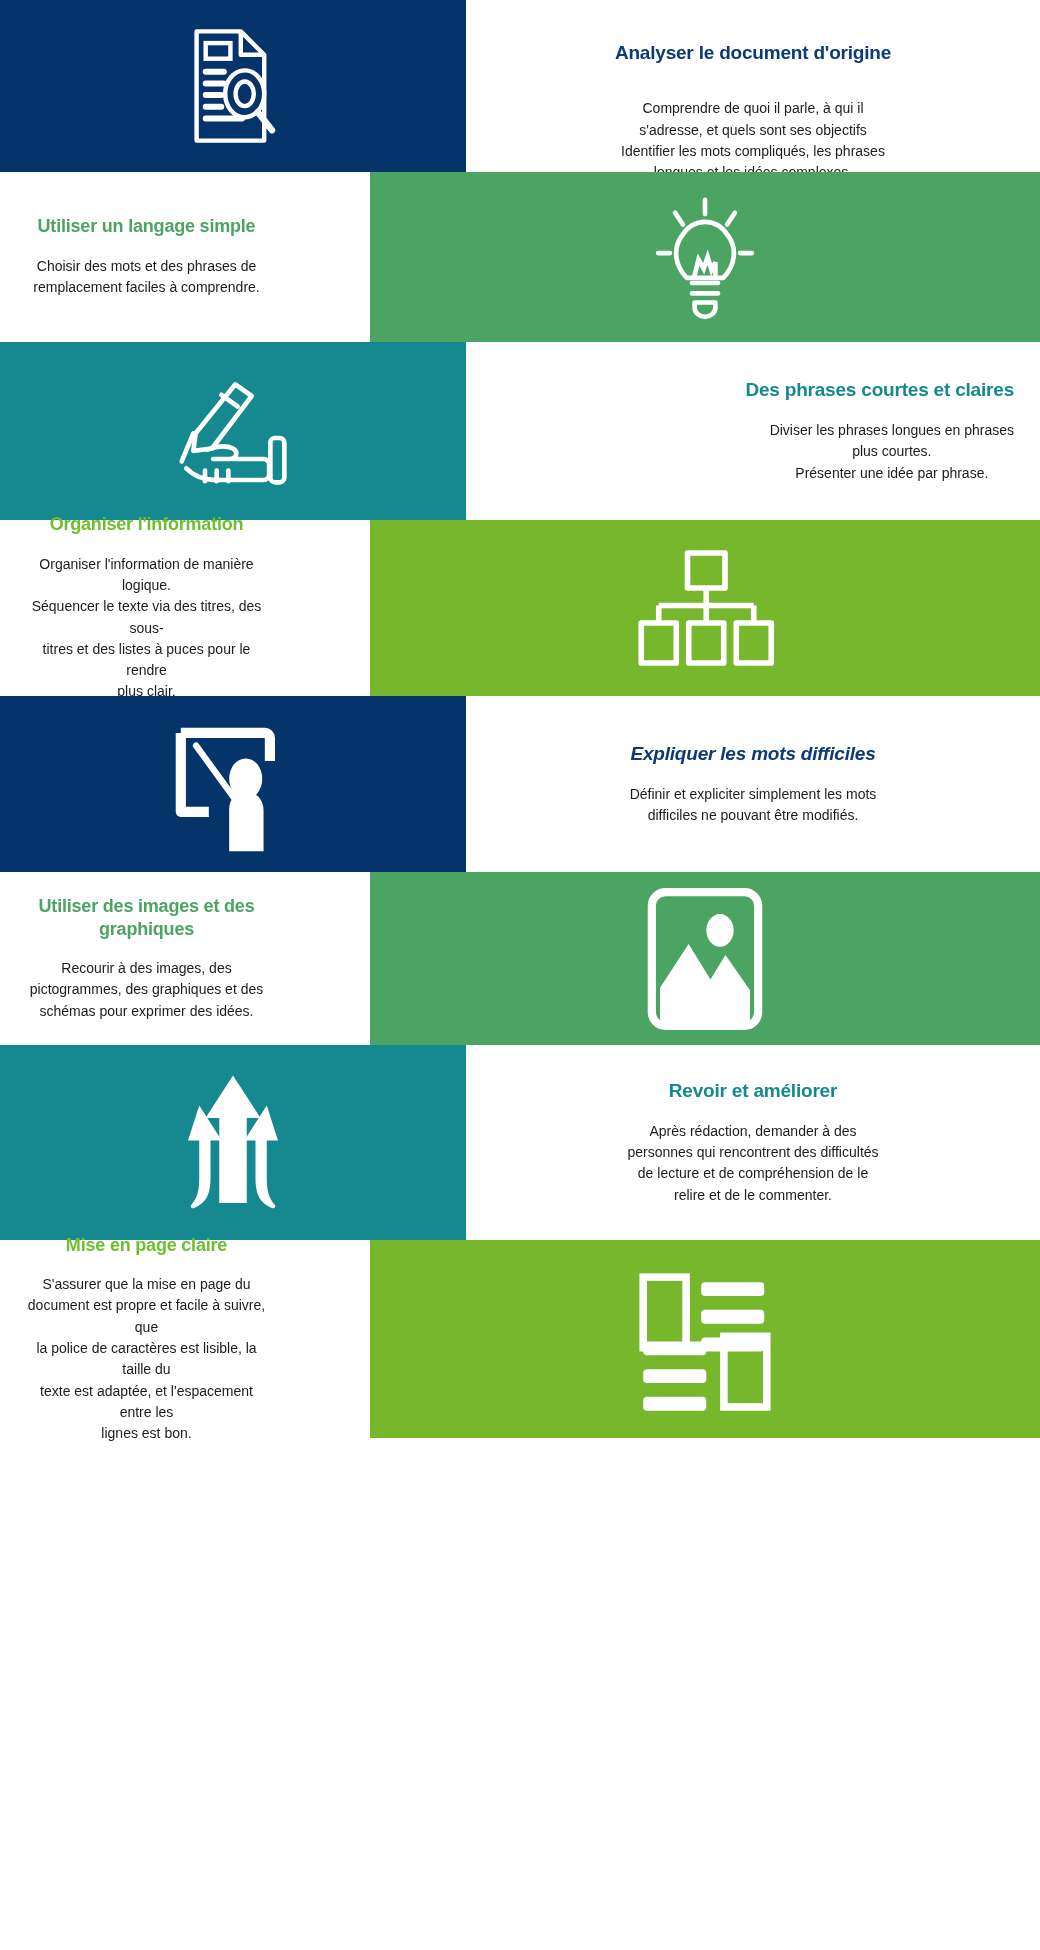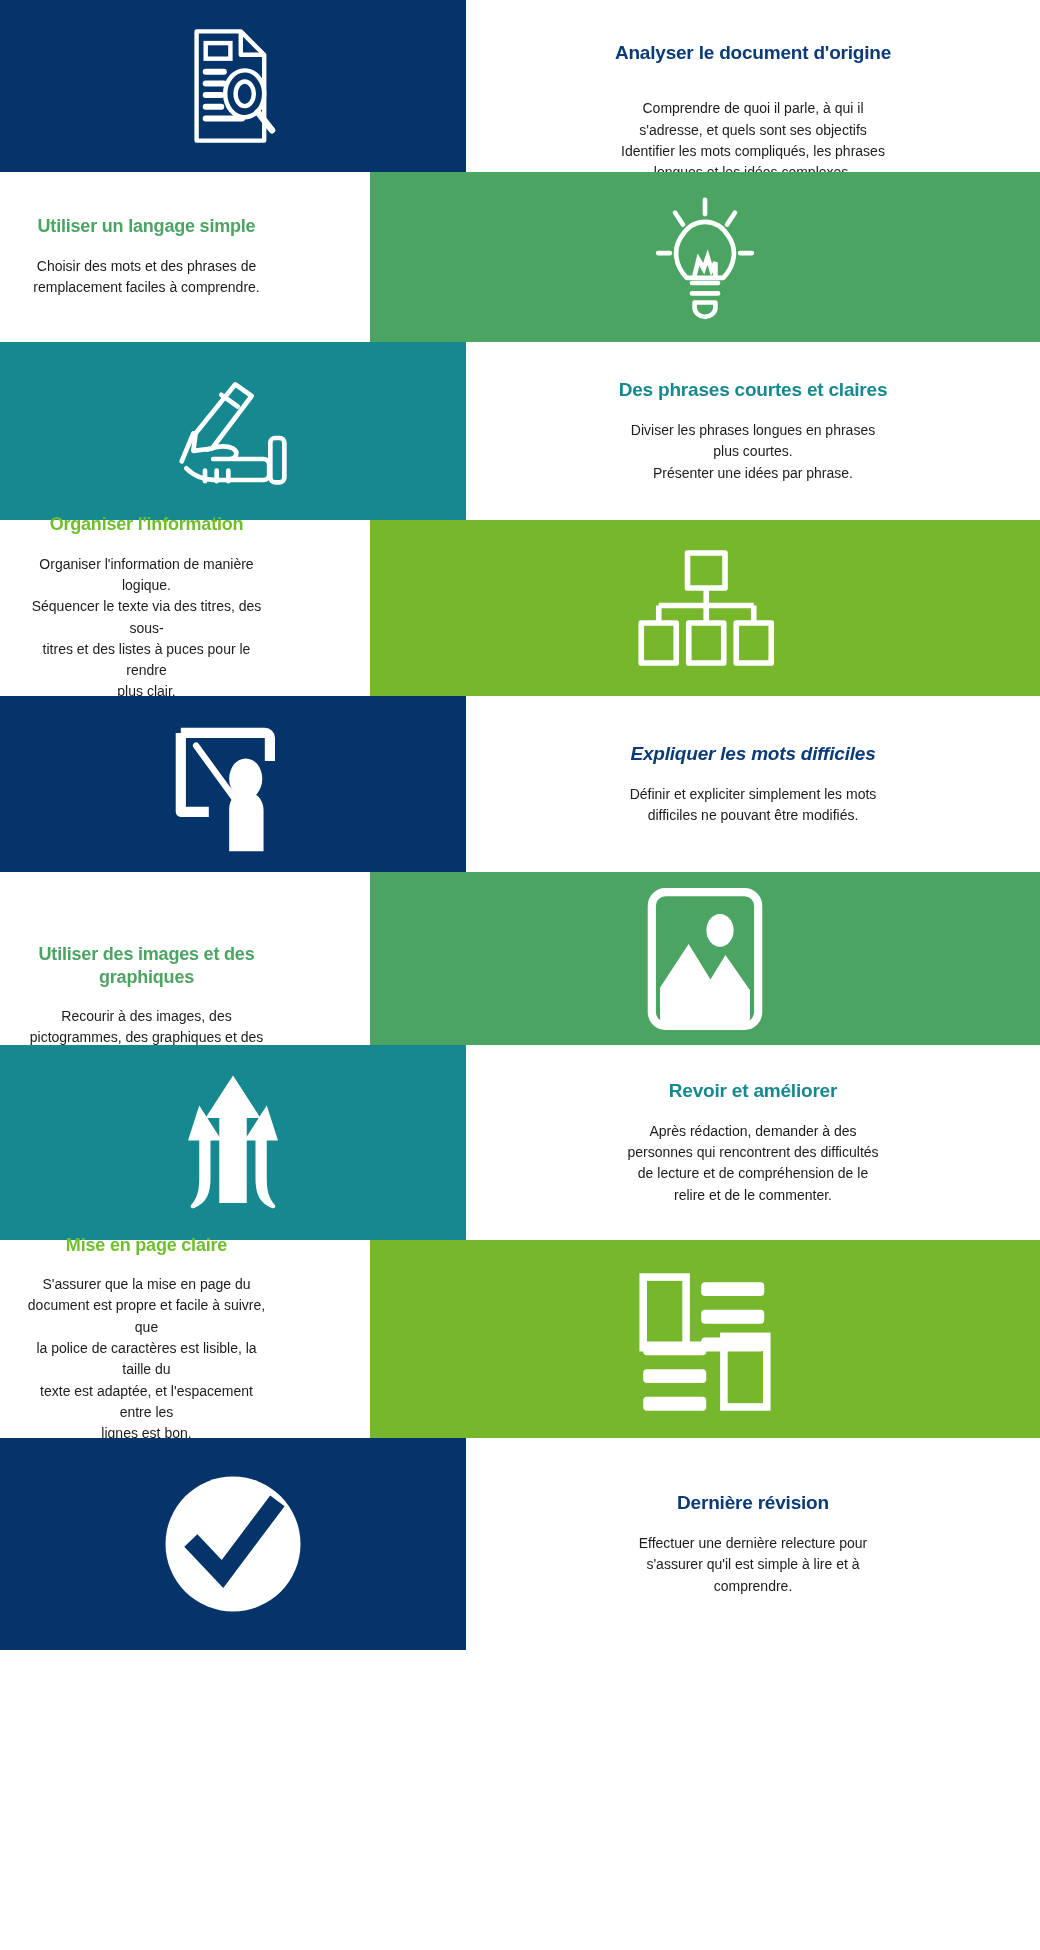--- a/index.html
+++ b/index.html
@@ -110,25 +110,25 @@
       <path d="M36 66 c-9 -9 -11 -22 -4 -32 c5 -8 12 -11 18 -11 c6 0 13 3 18 11 c7 10 5 23 -4 32 z" stroke-linejoin="round"></path>
       <path d="M42 64 l3 -12 l4 7 l3 -9 l3 10 l3 -6 v10"></path>
       <path d="M40 70 h20"></path>
               <path d="M40 78 h20"></path>
       <path d="M42 85 h16 v4 c0 4 -4 7 -8 7 c-4 0 -8 -3 -8 -7 z" stroke-linejoin="round"></path>
     </svg>
           </span>
         </div>
       </div>
       <div class="row" style="height: 178px;">
-        <div class="textblock right" style="height: 178px;">
+        <div class="textblock right" style="height: 178px; align-items: flex-end;">
           <div class="title" style="color: rgb(21, 137, 143);">Des phrases courtes et claires</div>
           <div class="body">Diviser les phrases longues en phrases
 plus courtes.
-Présenter une idées par phrase.</div>
+Présenter une idée par phrase.</div>
         </div>
         <div class="panel left" style="height: 178px; background: rgb(21, 137, 143);">
           <span class="icon">
     <svg width="140" height="120" viewBox="0 0 120 100" fill="none" stroke="#fff" stroke-width="4" stroke-linejoin="round" stroke-linecap="round">
       <path d="M62 10 l14 10 l-34 45 l-16 2 l2 -15 z"></path>
       <path d="M50 19 l14 10"></path>
       <path d="M26 52 l-10 24"></path>
       <path d="M38 66 c8 -3 16 -4 22 -1 c5 3 3 9 -3 9 h-14"></path>
       <path d="M60 74 h26 a5 5 0 0 1 5 5 v8 a5 5 0 0 1 -5 5 h-40 c-12 0 -20 -4 -26 -10"></path>
       <path d="M36 84 v9"></path>
@@ -177,21 +177,21 @@
         <path d="M14 12 v62 h22"></path>
       </g>
       <path d="M26 22 L58 66" stroke="#fff" stroke-width="5" stroke-linecap="round"></path>
       <ellipse cx="65" cy="48" rx="13" ry="16" fill="#fff"></ellipse>
       <path d="M52 72 c0 -9 6 -14 13 -14 c8 0 14 6 14 15 v32 h-27 z" fill="#fff"></path>
     </svg>
           </span>
         </div>
       </div>
       <div class="row" style="height: 173px;">
-        <div class="textblock left" style="height: 173px; margin-top: 48px;">
+        <div class="textblock left" style="height: 173px;">
           <div class="title" style="color: rgb(76, 164, 99);">Utiliser des images et des graphiques</div>
           <div class="body">Recourir à des images, des
 pictogrammes, des graphiques et des
 schémas pour exprimer des idées.</div>
         </div>
         <div class="panel right" style="height: 173px; background: rgb(76, 164, 99);">
           <span class="icon">
     <svg width="130" height="150" viewBox="0 0 90 110" fill="none">
       <rect x="6" y="6" width="78" height="98" rx="10" stroke="#fff" stroke-width="6"></rect>
       <ellipse cx="56" cy="34" rx="10" ry="12" fill="#fff"></ellipse>
@@ -241,30 +241,14 @@
       <rect x="70" y="55" width="34" height="56" stroke="#fff" stroke-width="6"></rect>
       <g fill="#fff">
         <rect x="6" y="59" width="50" height="11" rx="3"></rect>
         <rect x="6" y="81" width="50" height="11" rx="3"></rect>
         <rect x="6" y="103" width="50" height="11" rx="3"></rect>
       </g>
     </svg>
           </span>
         </div>
       </div>
-      <div class="row" style="height: 212px;">
-        <div class="textblock right" style="height: 212px;">
-          <div class="title" style="color: rgb(10, 58, 120);">Dernière révision</div>
-          <div class="body">Effectuer une dernière relecture pour
-s'assurer qu'il est simple à lire et à
-comprendre.</div>
-        </div>
-        <div class="panel left" style="height: 212px; background: rgb(5, 52, 107);">
-          <span class="icon">
-    <svg width="150" height="150" viewBox="0 0 100 100" fill="none">
-      <circle cx="50" cy="50" r="45" fill="#fff"></circle>
-      <path d="M26 52 L43 70 L76 26" stroke="#05346B" stroke-width="12" stroke-linecap="square" stroke-linejoin="miter" fill="none"></path>
-    </svg>
-          </span>
-        </div>
-      </div>
     </div>
 </div>
 
 </body></html>

